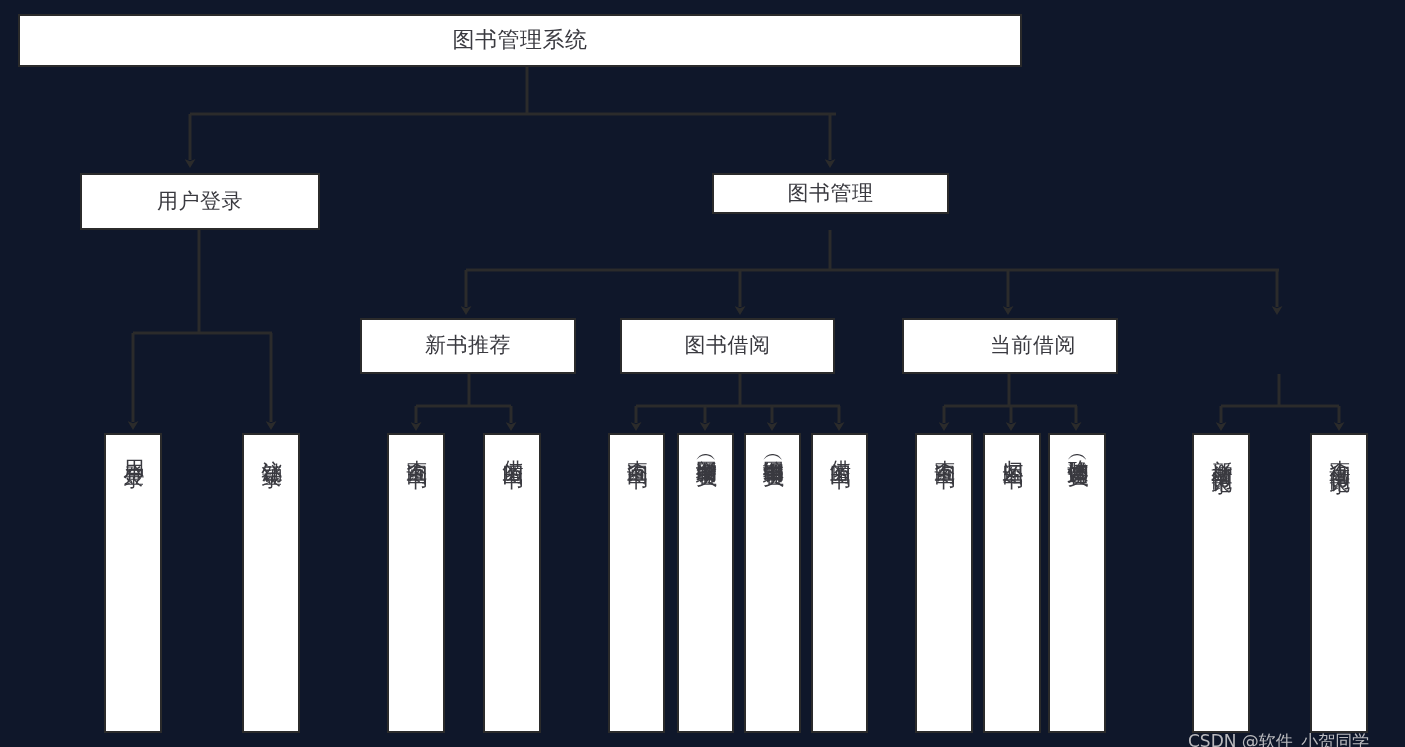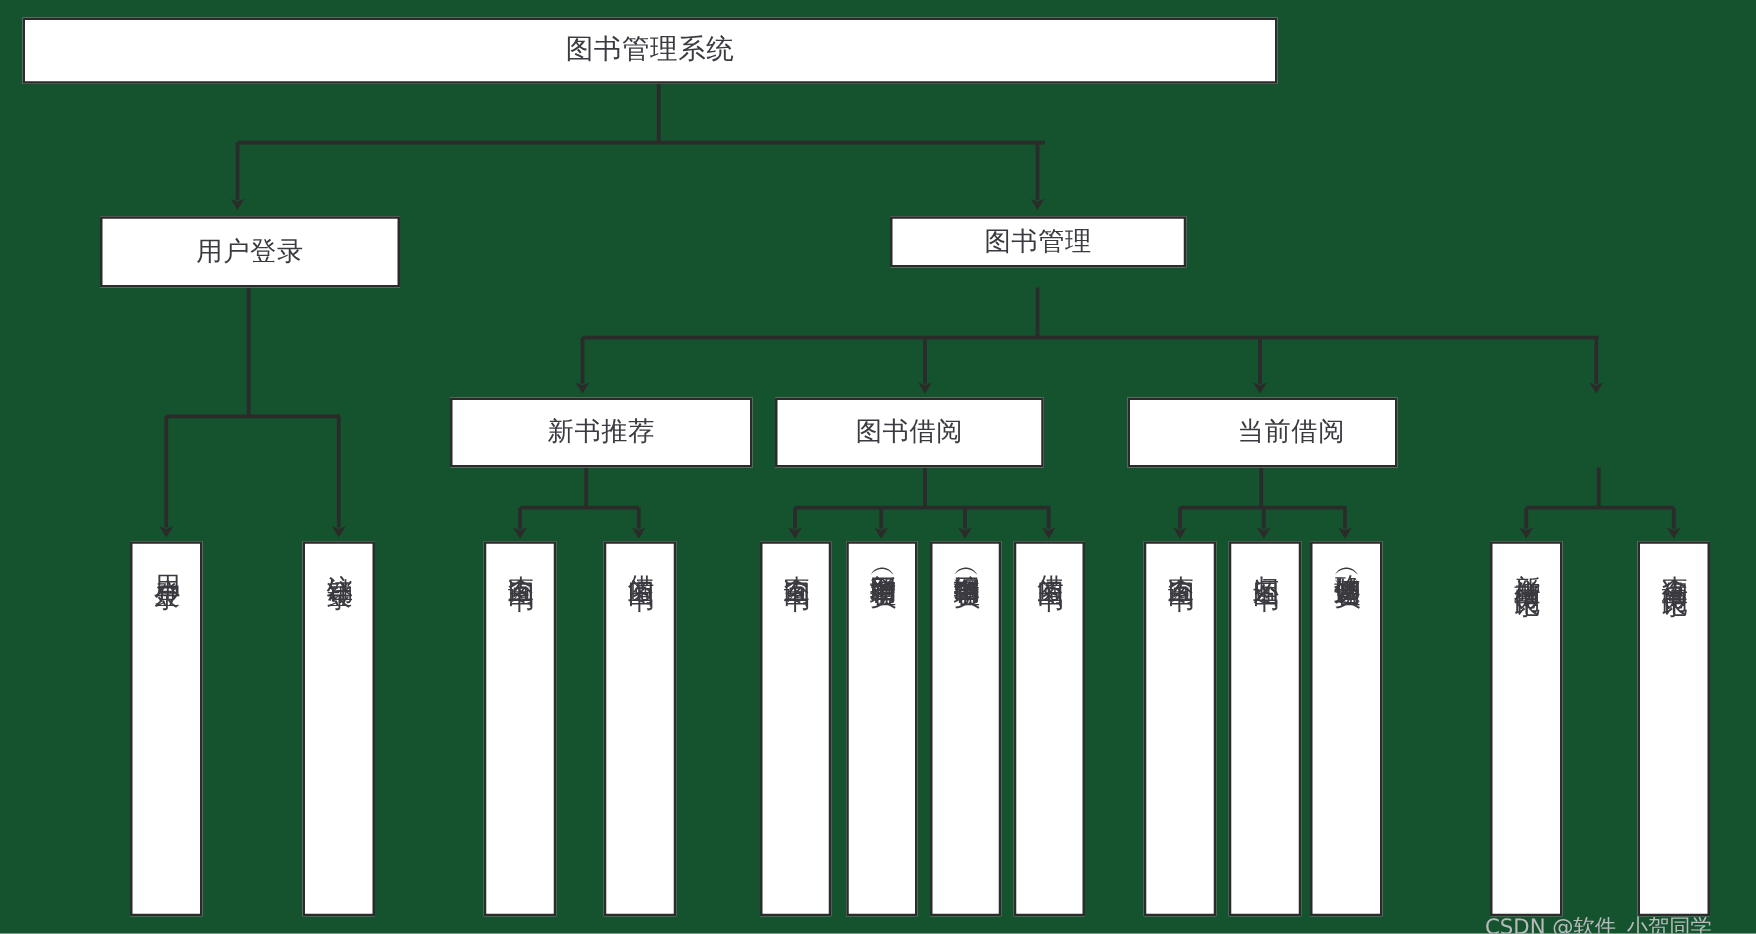--- a/index.html
+++ b/index.html
@@ -8,21 +8,21 @@
     padding: 0;
     background: #ffffff;
   }
   body {
     font-family: "DejaVu Sans", "Liberation Sans", sans-serif;
   }
   #diagram-root {
     position: relative;
     width: 1405px;
     height: 747px;
-    background: #14532d;
+    background: #0f172a;
     overflow: hidden;
   }
   #edge-layer {
     position: absolute;
     left: 0;
     top: 0;
     width: 1405px;
     height: 747px;
     pointer-events: none;
   }
@@ -139,21 +139,21 @@
     <span class="node-label">图书管理系统</span>
   </div>
 
   <div class="node horiz" style="left:80px; top:173px; width:240px; height:57px;">
     <span class="node-label">用户登录</span>
   </div>
   <div class="node horiz" style="left:712px; top:173px; width:237px; height:41px;">
     <span class="node-label">图书管理</span>
   </div>
 
-  <div class="node horiz" style="left:360px; top:318px; width:242px; height:56px;justify-content:center;">
+  <div class="node horiz" style="left:360px; top:318px; width:216px; height:56px;justify-content:center;">
     <span class="node-label">新书推荐</span>
   </div>
   <div class="node horiz" style="left:620px; top:318px; width:215px; height:56px;">
     <span class="node-label">图书借阅</span>
   </div>
   <div class="node horiz" style="left:902px; top:318px; width:216px; height:56px;padding-left:46px;">
     <span class="node-label">当前借阅</span>
   </div>
 
   <div class="node vert" style="left:104px; top:433px; width:58px; height:300px;">

